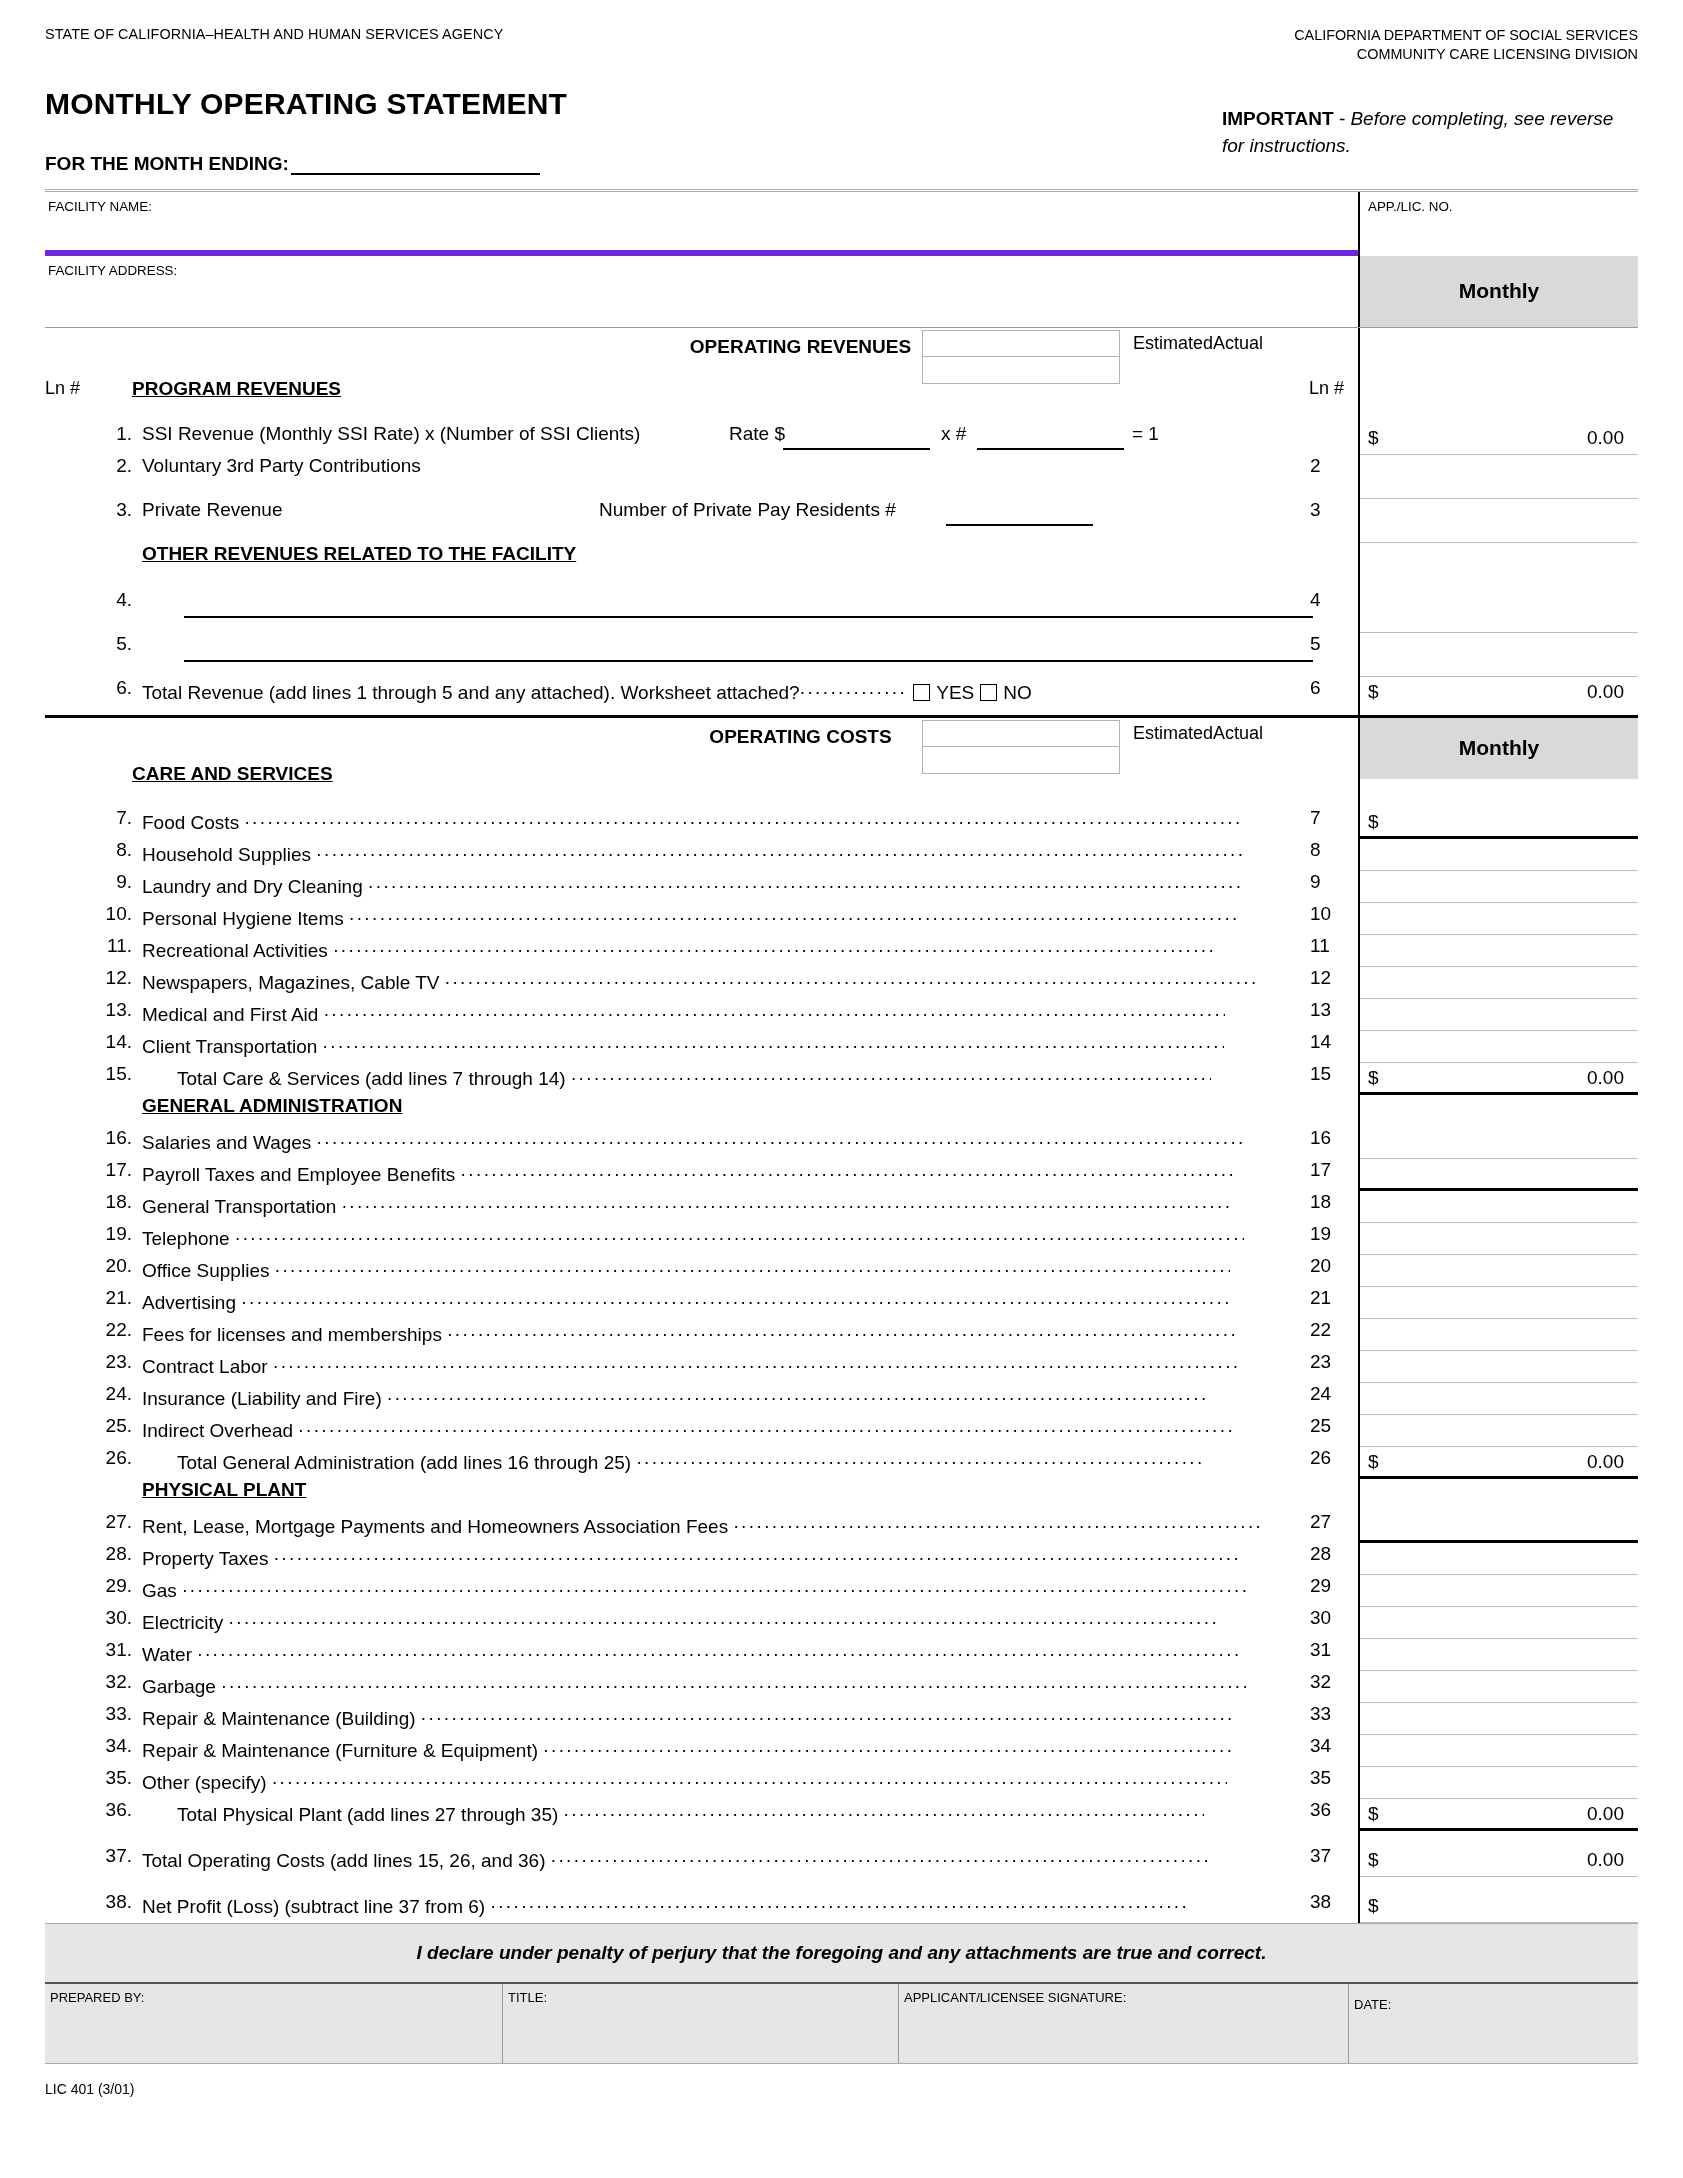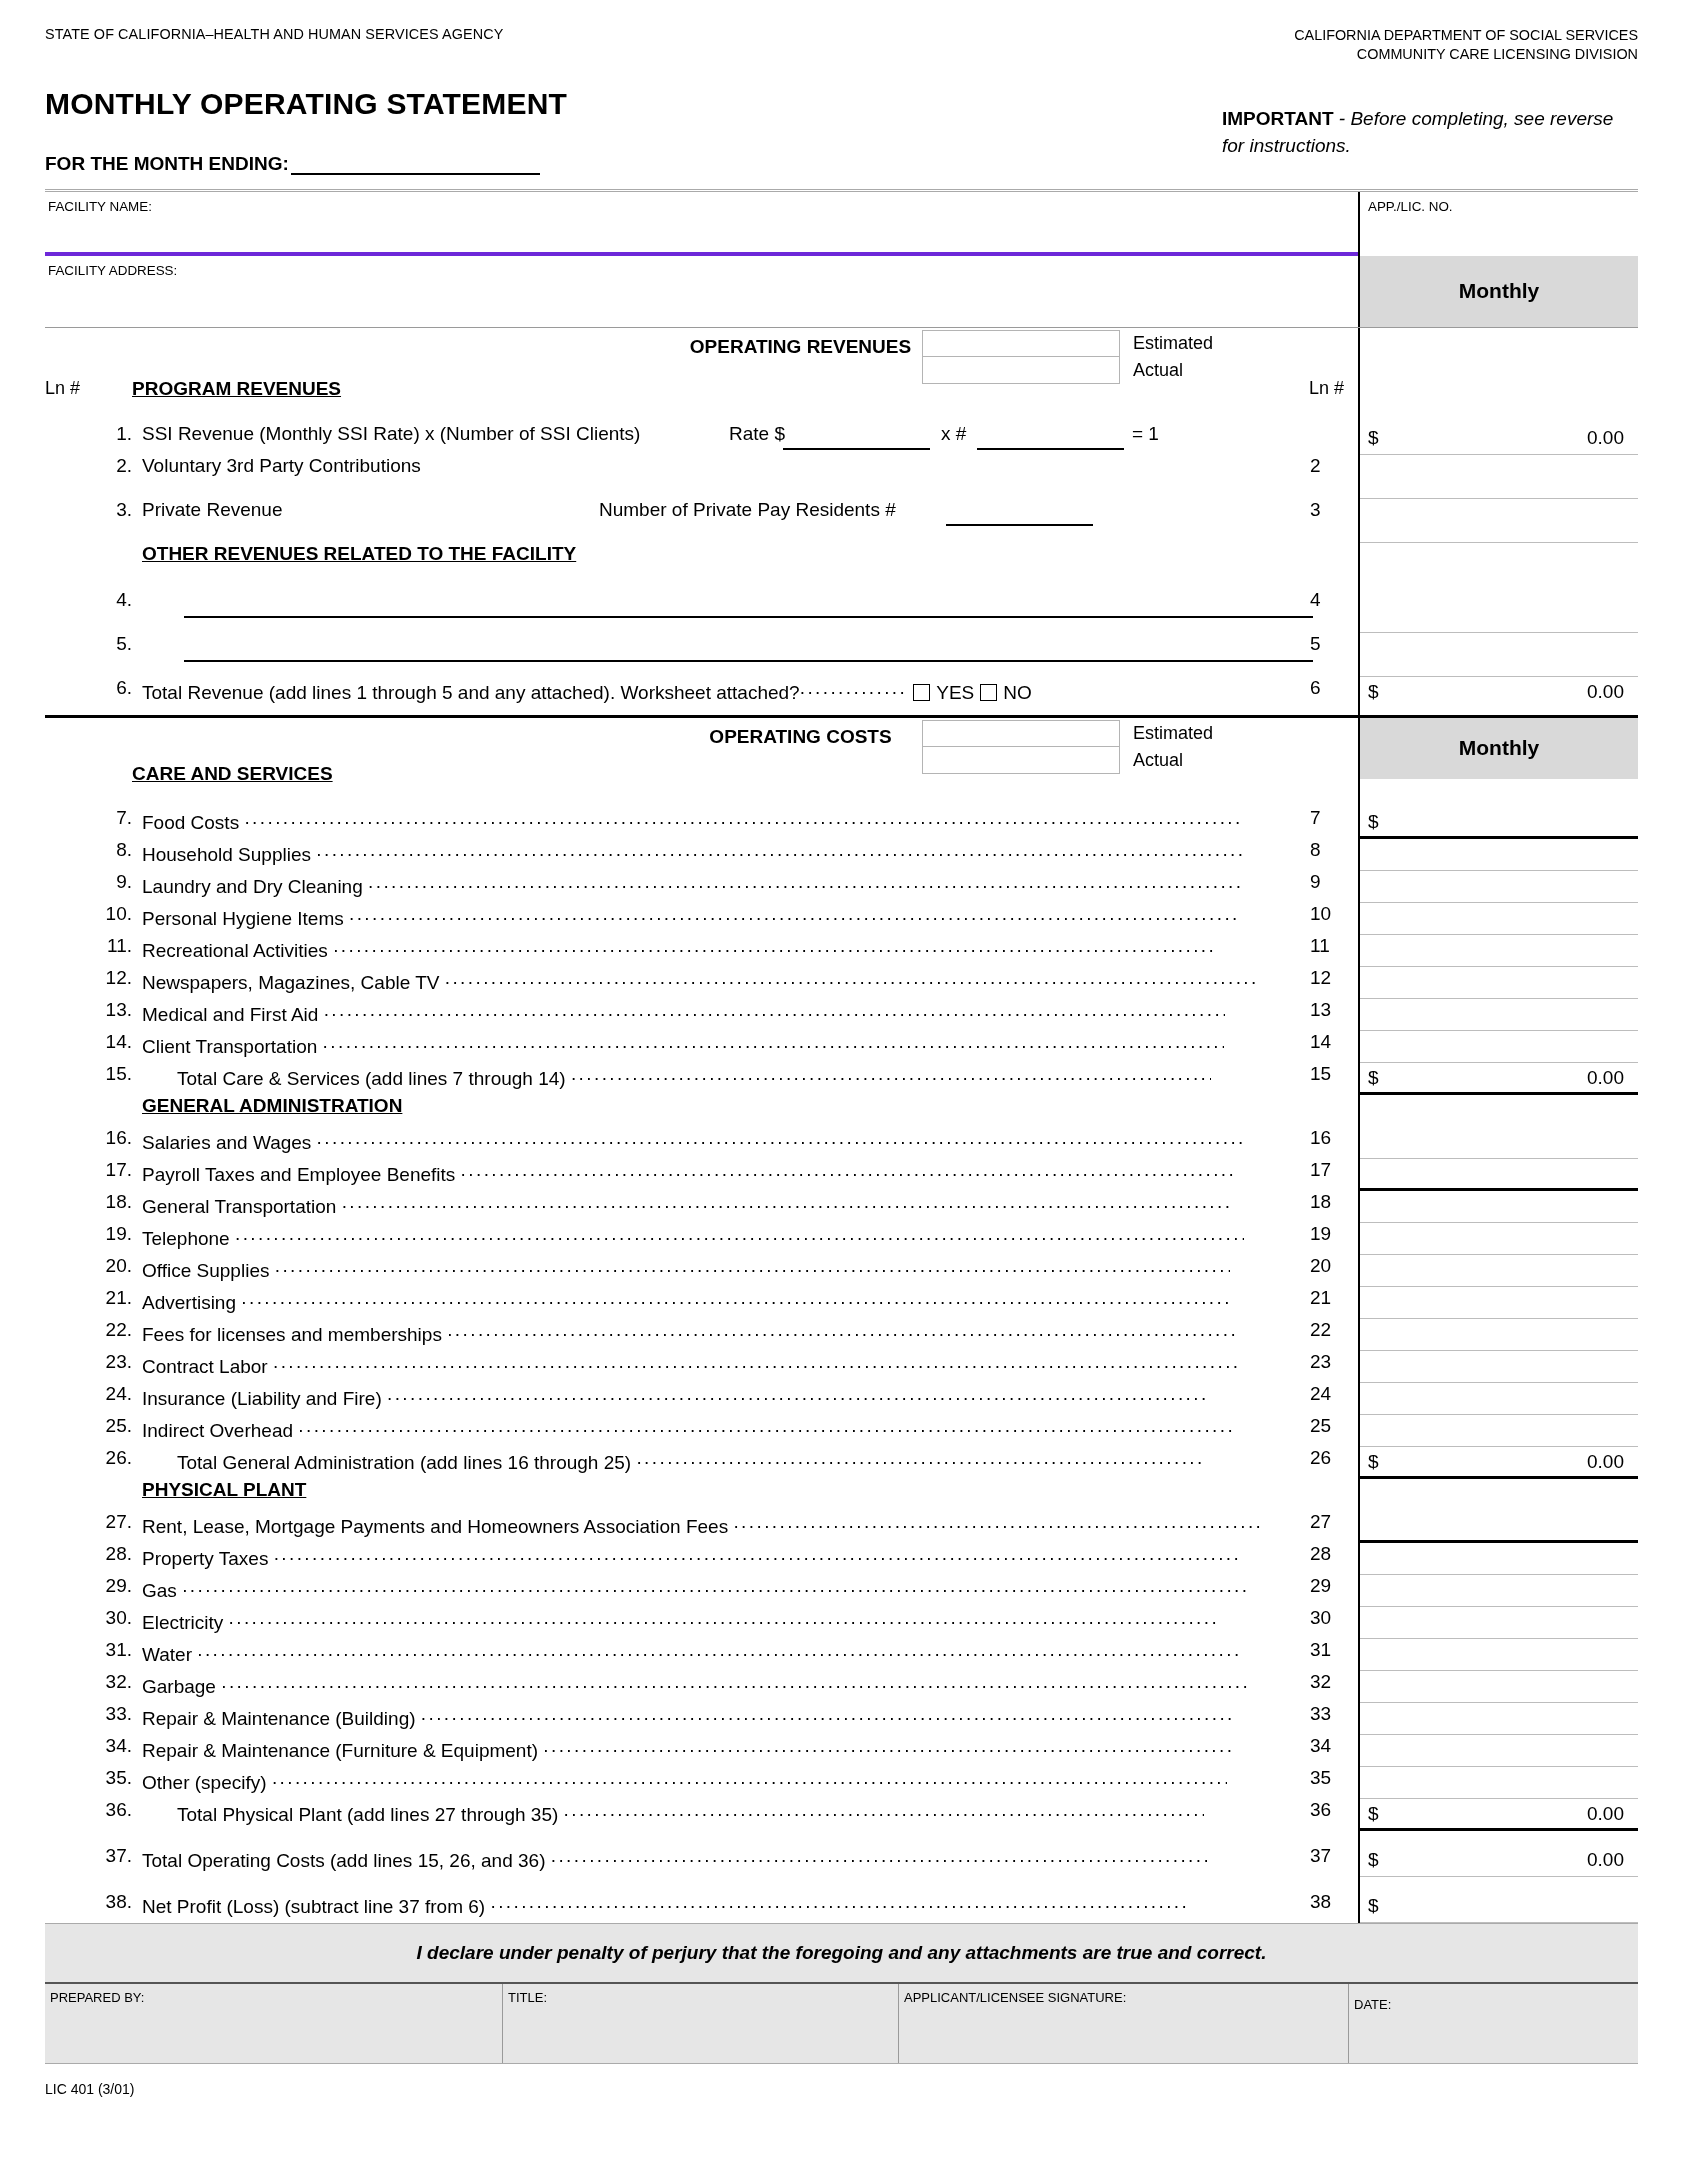--- a/index.html
+++ b/index.html
@@ -27,21 +27,21 @@
   .title-right { width: 416px; margin-top: 18px; font-size: 19px; line-height: 1.45; font-style: italic; }
   .title-right b { font-style: normal; }
 
   .rule-double { border-top: 1px solid #aaa; border-bottom: 1px solid #aaa; height: 3px; margin-top: 14px; }
 
   
   .ident { position: relative; display: flex; }
   .ident-left { flex: 1 1 auto; }
   .ident-right { width: 280px; border-left: 2.5px solid #000; }
   .ident-cell { padding: 7px 0 0 3px; font-size: 13.4px; }
-  .ident-fname { height: 64px; border-bottom: 4px solid #6d28d9; }
+  .ident-fname { height: 64px; border-bottom: 6px solid #6d28d9; }
   .ident-faddr { height: 71px; }
   .ident-applic { height: 64px; padding-left: 8px; }
   .monthly-head {
     height: 71px; background: #d9d9d9; display: flex; align-items: center;
     justify-content: center; font-size: 21px; font-weight: bold;
   }
 
   
   .hr-thin { border-top: 1px solid #9a9a9a; }
   .hr-thick { border-top: 3.5px solid #000; }
@@ -52,21 +52,21 @@
   .col-amt { width: 280px; border-left: 2.5px solid #000; }
 
   
   .band { position: relative; height: 95px; }
   .band-title { position: absolute; left: 0; right: 0; top: 8px; text-align: center; font-size: 19px; font-weight: bold; }
   .rev-title { padding-left: 198px; }
   .est-act { position: absolute; left: 877px; top: 2px; display: flex; font-size: 18px; }
   .est-boxes { display: flex; flex-direction: column; }
   .est-box { width: 198px; height: 27px; border: 1px solid #b4b4b4; }
   .est-box + .est-box { border-top: none; }
-  .est-labels { display: flex; flex-direction: column; margin-left: 13px; line-height: 27px; }
+  .est-labels { display: flex; flex-direction: row; margin-left: 13px; line-height: 27px; }
   .lnhash-left { position: absolute; left: 0; top: 50px; font-size: 18px; }
   .prog-rev { position: absolute; left: 87px; top: 50px; font-size: 19px; font-weight: bold; text-decoration: underline; }
   .lnhash-right { position: absolute; right: 14px; top: 50px; font-size: 18px; }
 
   
   .lrow { position: relative; height: 32px; font-size: 19px; }
   .lrow .num { position: absolute; left: 47px; width: 40px; text-align: right; }
   .lrow .txt { position: absolute; left: 97px; white-space: nowrap; }
   .lrow .rnum { position: absolute; right: 14px; width: 34px; text-align: left; }
   .lrow.indent .txt { left: 132px; }

